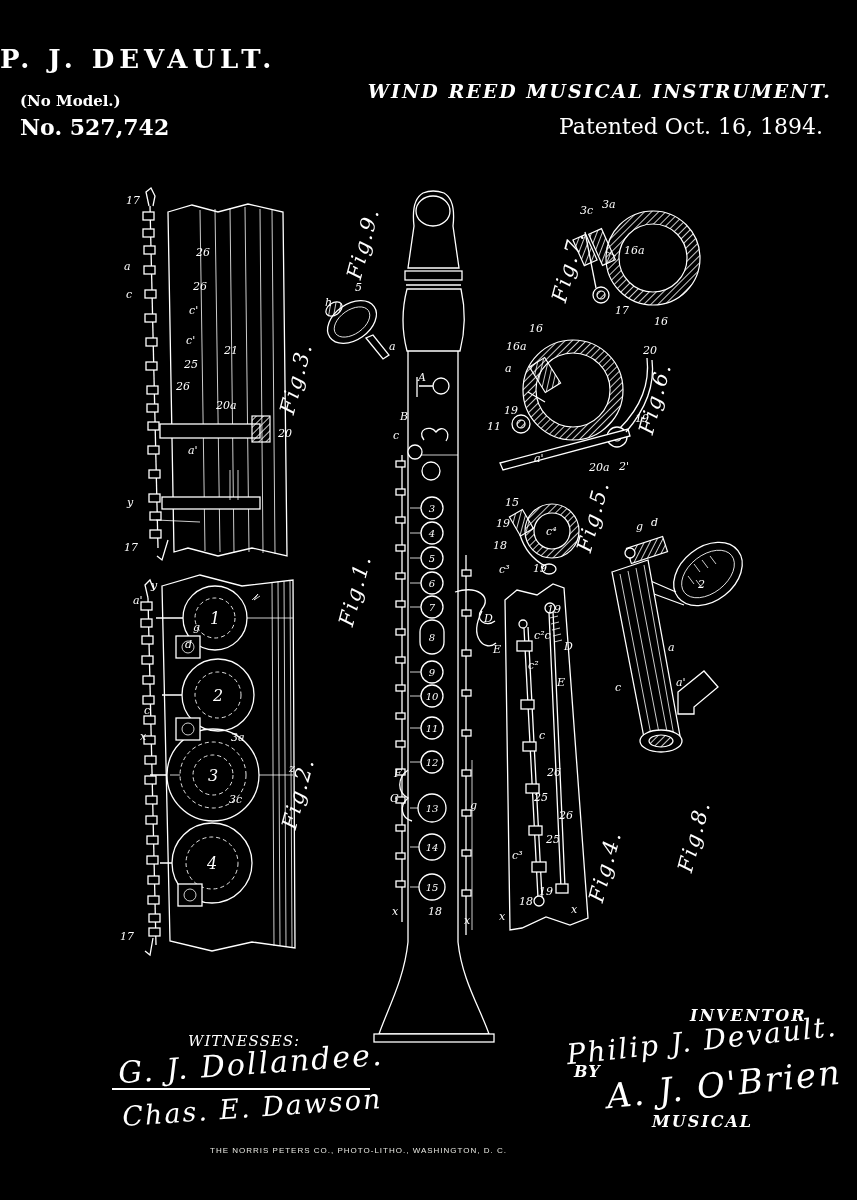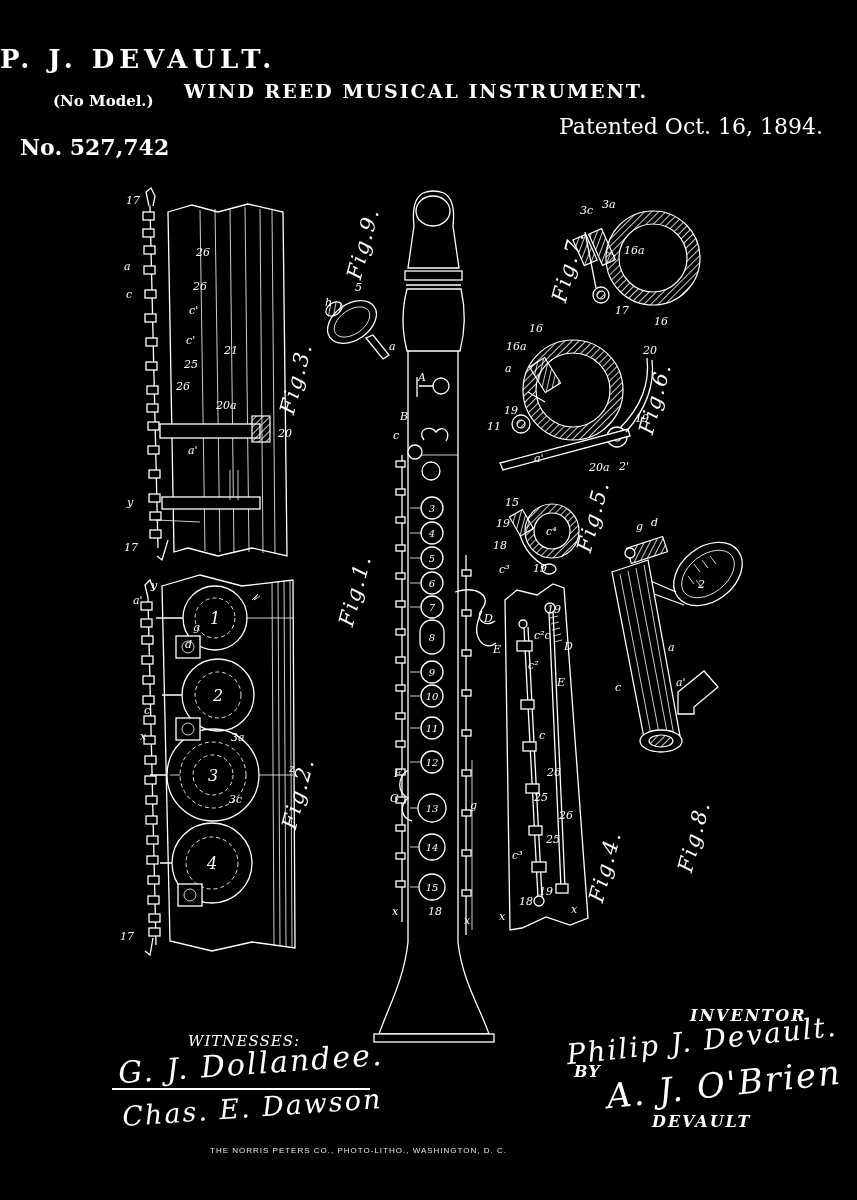--- a/index.html
+++ b/index.html
@@ -1,23 +1,23 @@
 <!DOCTYPE html>
 <html><head>
 <meta charset="utf-8">
 <style>
   html,body{margin:0;padding:0;background:#000;}
   body{width:857px;height:1200px;position:relative;overflow:hidden;
        font-family:"DejaVu Serif",serif;color:#fff;}
   .abs{position:absolute;}
   
   .inventor-name{top:44px;left:0;width:857px;text-align:left;font-size:26px;font-weight:bold;letter-spacing:5px;}
-  .patent-title{top:80px;left:0;width:832px;text-align:center;font-size:19px;font-weight:bold;letter-spacing:2px;}
-  .model-note{top:92px;left:20px;font-size:15px;font-weight:bold;margin-left:33px;}
-  .patent-number{top:114px;left:20px;font-size:22px;font-weight:bold;margin-top:20px;}
+  .patent-title{top:80px;left:0;width:832px;text-align:right;font-size:19px;font-weight:bold;letter-spacing:2px;font-style:italic;}
+  .model-note{top:92px;left:20px;font-size:15px;font-weight:bold;}
+  .patent-number{top:114px;left:20px;font-size:22px;font-weight:bold;}
   .patent-date{top:114px;right:34px;font-size:22px;}
   
   .script{font-style:italic;letter-spacing:2px;white-space:nowrap;}
   .witness-head{top:1032px;left:152px;font-size:15px;font-style:italic;letter-spacing:1px;margin-left:36px;}
   .witness-sig1{top:1046px;left:118px;font-size:30px;transform:rotate(-4deg);}
   .witness-line{top:1088px;left:112px;width:258px;height:2px;background:#fff;}
   .witness-sig2{top:1092px;left:122px;font-size:27px;transform:rotate(-4deg);}
   .inventor-head{top:1006px;left:648px;font-size:16px;font-style:italic;font-weight:bold;letter-spacing:2px;margin-left:42px;}
   .inventor-sig{top:1024px;left:566px;font-size:28px;transform:rotate(-6deg);}
   .by-label{top:1062px;left:574px;font-size:16px;font-style:italic;font-weight:bold;letter-spacing:1px;}
@@ -413,15 +413,15 @@
 
 <div class="abs witness-head">WITNESSES:</div>
 <div class="abs witness-sig1 script">G. J. Dollandee.</div>
 <div class="abs witness-line"></div>
 <div class="abs witness-sig2 script">Chas. E. Dawson</div>
 
 <div class="abs inventor-head">INVENTOR</div>
 <div class="abs inventor-sig script">Philip J. Devault.</div>
 <div class="abs by-label">BY</div>
 <div class="abs attorney-sig script">A. J. O'Brien</div>
-<div class="abs attorney-head">DEVAULT</div>
+<div class="abs attorney-head">MUSICAL</div>
 
 <div class="abs printer-line">THE NORRIS PETERS CO., PHOTO-LITHO., WASHINGTON, D. C.</div>
 
 </body></html>

